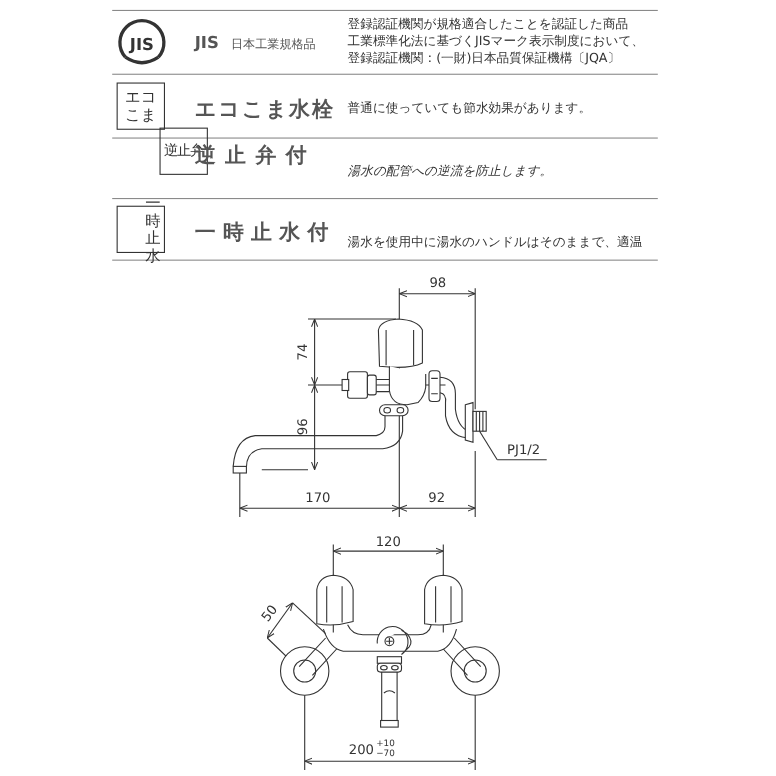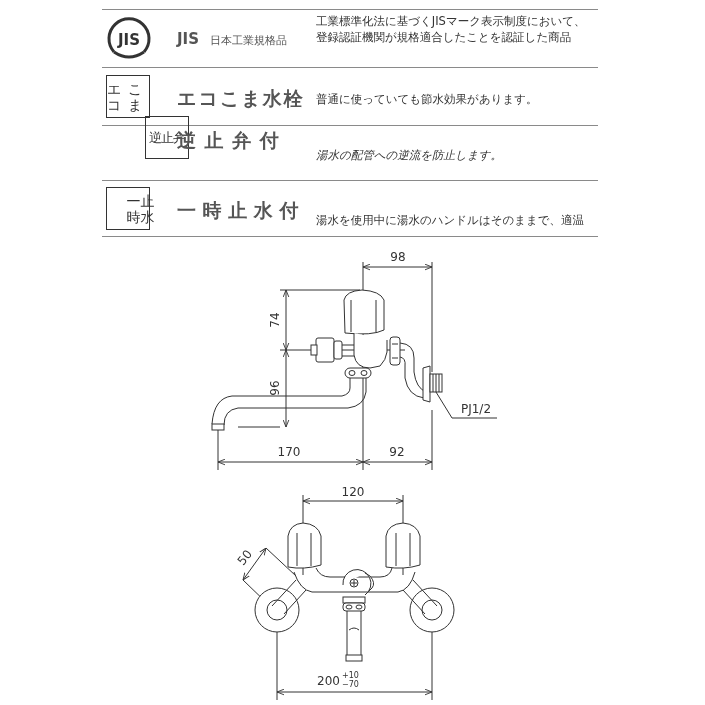--- a/index.html
+++ b/index.html
@@ -1,20 +1,20 @@
 <!DOCTYPE html>
 <html><head>
 <meta charset="utf-8">
 <style>
   html, body { margin:0; padding:0; background:#ffffff; }
   body { width:705px; height:705px; position:relative; overflow:hidden;
          font-family:"DejaVu Sans", "Liberation Sans", sans-serif; color:#333; }
   .hline { position:absolute; left:102px; width:496px; height:1px; background:#8a8a8a; }
   .icon-box { position:absolute; left:106px; width:44px; height:43px; border:1.5px solid #333;
-              box-sizing:border-box; display:flex; flex-direction:row; align-items:center;
+              box-sizing:border-box; display:flex; flex-direction:column; align-items:center;
               justify-content:center; font-size:14px; line-height:16px; color:#333; }
   .icon-box.single { font-size:13px; letter-spacing:-1px; }
   .jis-logo { position:absolute; left:106px; top:16px; width:46px; height:46px; }
   .title { position:absolute; left:177px; font-weight:bold; color:#555; }
   .desc { position:absolute; left:316px; font-size:11.5px; line-height:15.5px; color:#333; white-space:nowrap; }
   .jis-title { position:absolute; left:177px; top:30px; font-size:15px; font-weight:bold; color:#555; }
   .jis-sub { position:absolute; left:210px; top:33px; font-size:11px; color:#555; }
   .big-title { font-size:19px; letter-spacing:2px; }
   svg.drawing { position:absolute; left:0; top:0; }
   .dimtext { font-family:"DejaVu Sans", sans-serif; font-size:12px; fill:#333; }
@@ -30,22 +30,23 @@
 
 <div>
   <svg class="jis-logo" viewBox="0 0 46 46">
     <path d="M 8 36 A 20 20 0 1 1 38 36" fill="none" stroke="#333" stroke-width="3"></path>
     <path d="M 8 36 Q 23 46 38 36" fill="none" stroke="#333" stroke-width="3"></path>
     <text x="23" y="29" text-anchor="middle" font-family="DejaVu Sans, sans-serif" font-size="15" font-weight="bold" fill="#333">JIS</text>
   </svg>
   <span class="jis-title">JIS</span>
   <span class="jis-sub">日本工業規格品</span>
   <div class="desc" style="top:14px;">
+    <div>登録認証機関が規格適合したことを認証した商品</div>
     <div>工業標準化法に基づくJISマーク表示制度において、</div>
-    <div>登録認証機関が規格適合したことを認証した商品</div>
+    <div>登録認証機関：(一財)日本品質保証機構〔JQA〕</div>
   </div>
 </div>
 
 <div>
   <div class="icon-box" style="top:75px;">
     <span>エコ</span>
     <span>こま</span>
   </div>
   <span class="title big-title" style="top:86px;">エコこま水栓</span>
   <div class="desc" style="top:92px;font-family:Liberation Serif, serif;">

